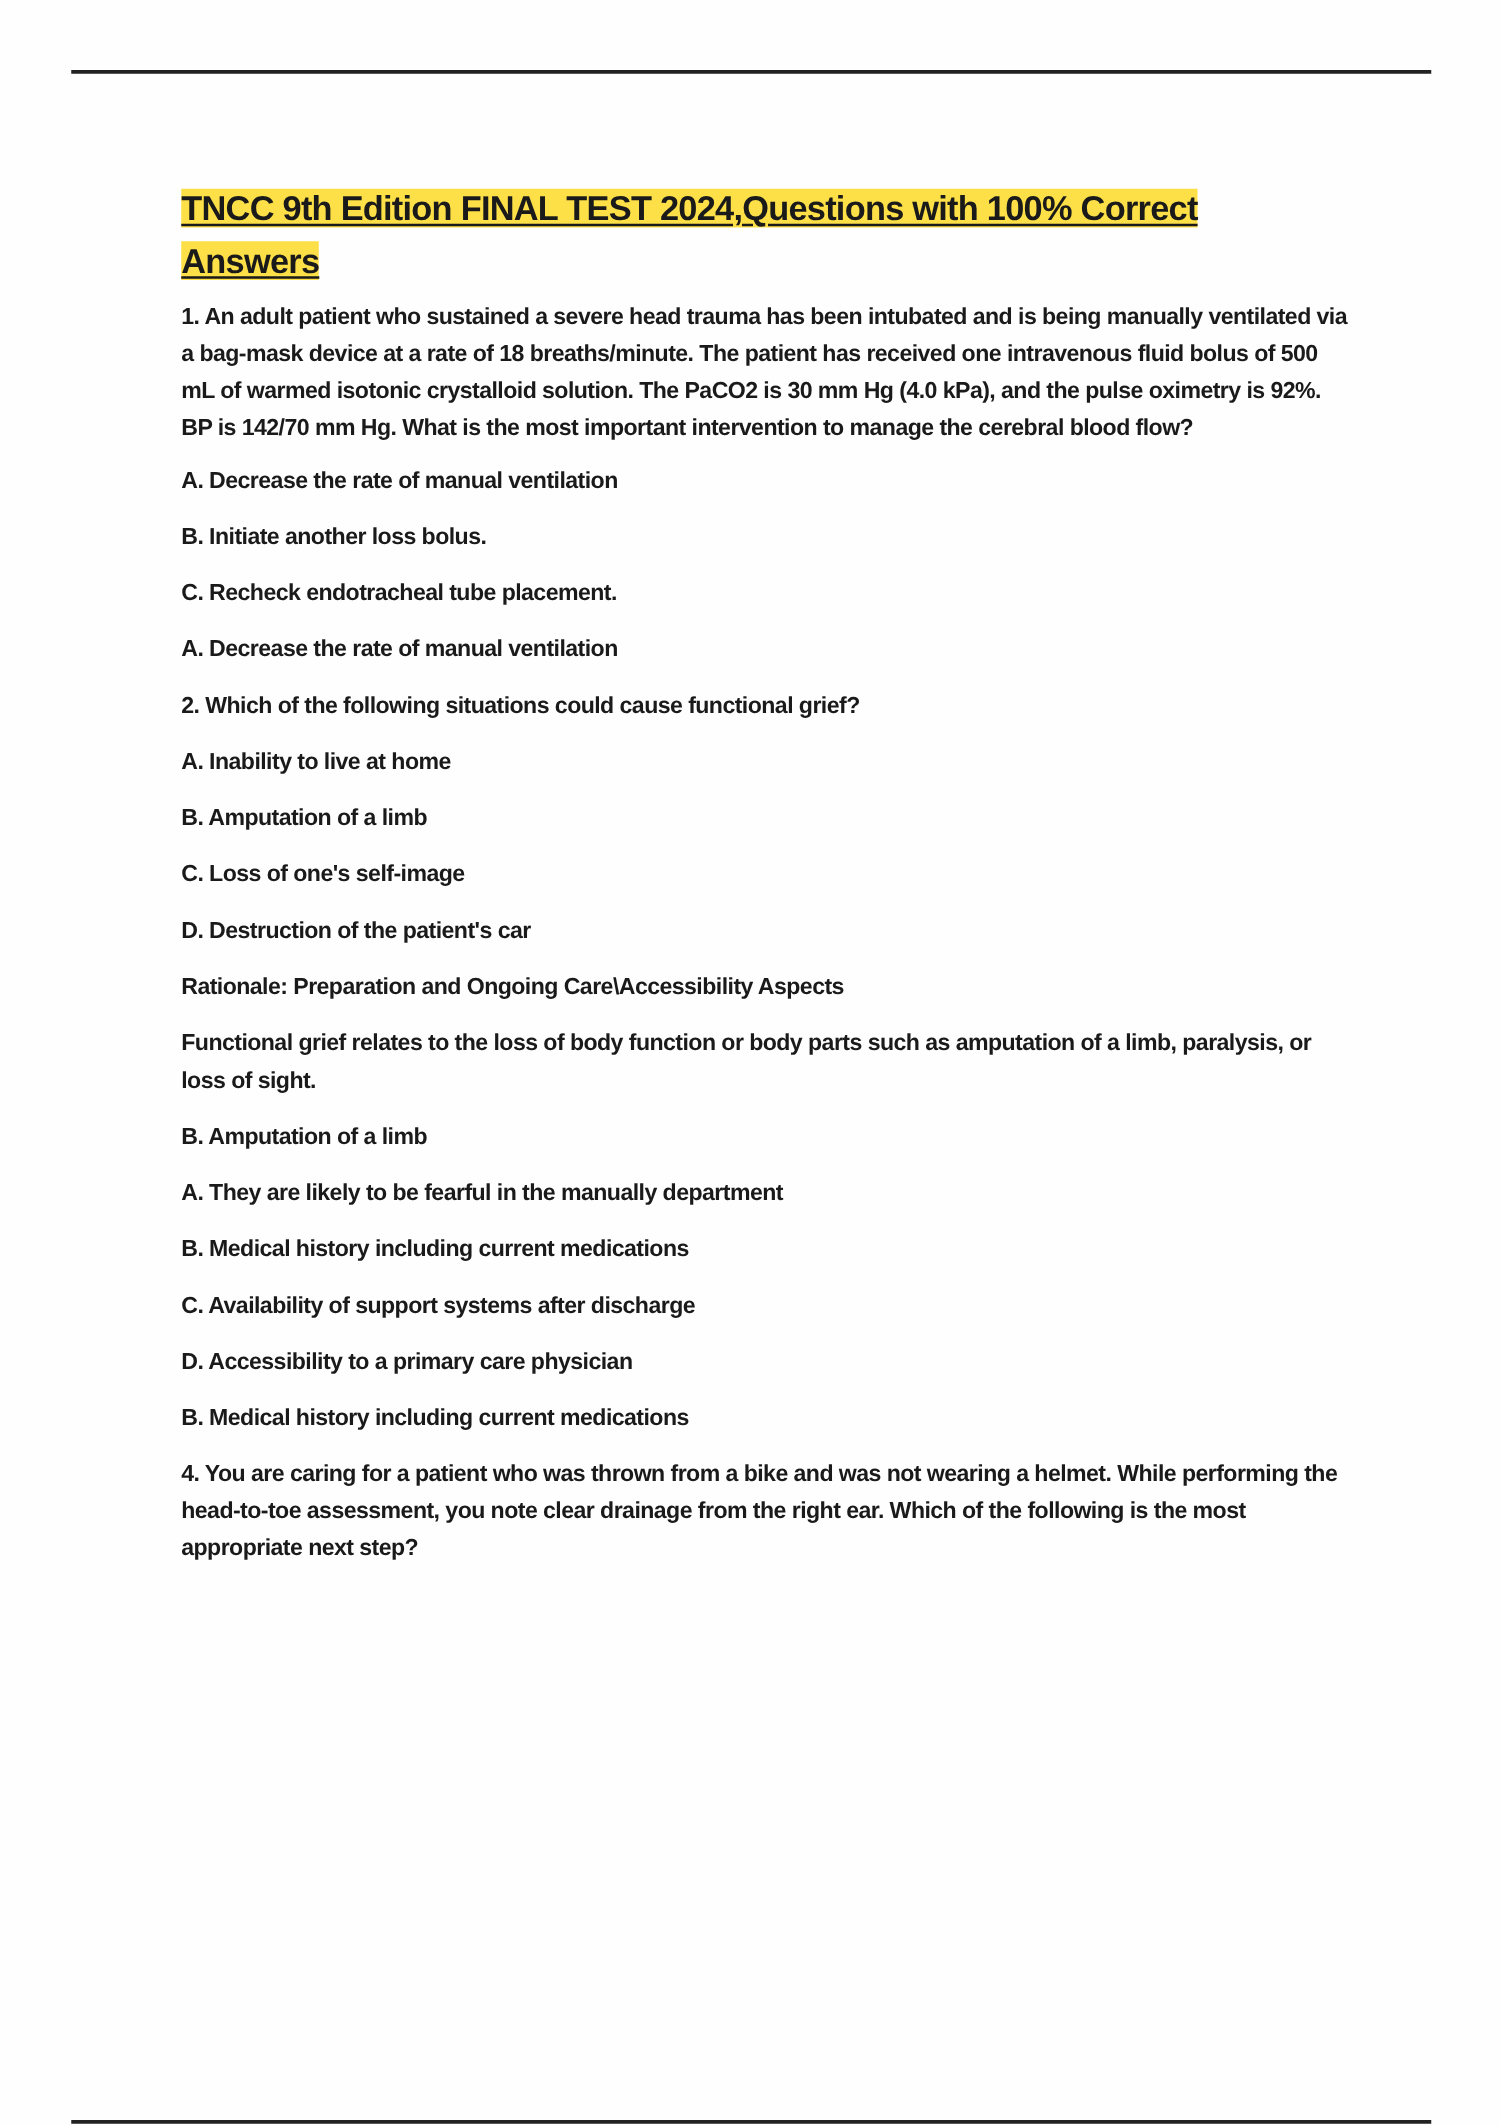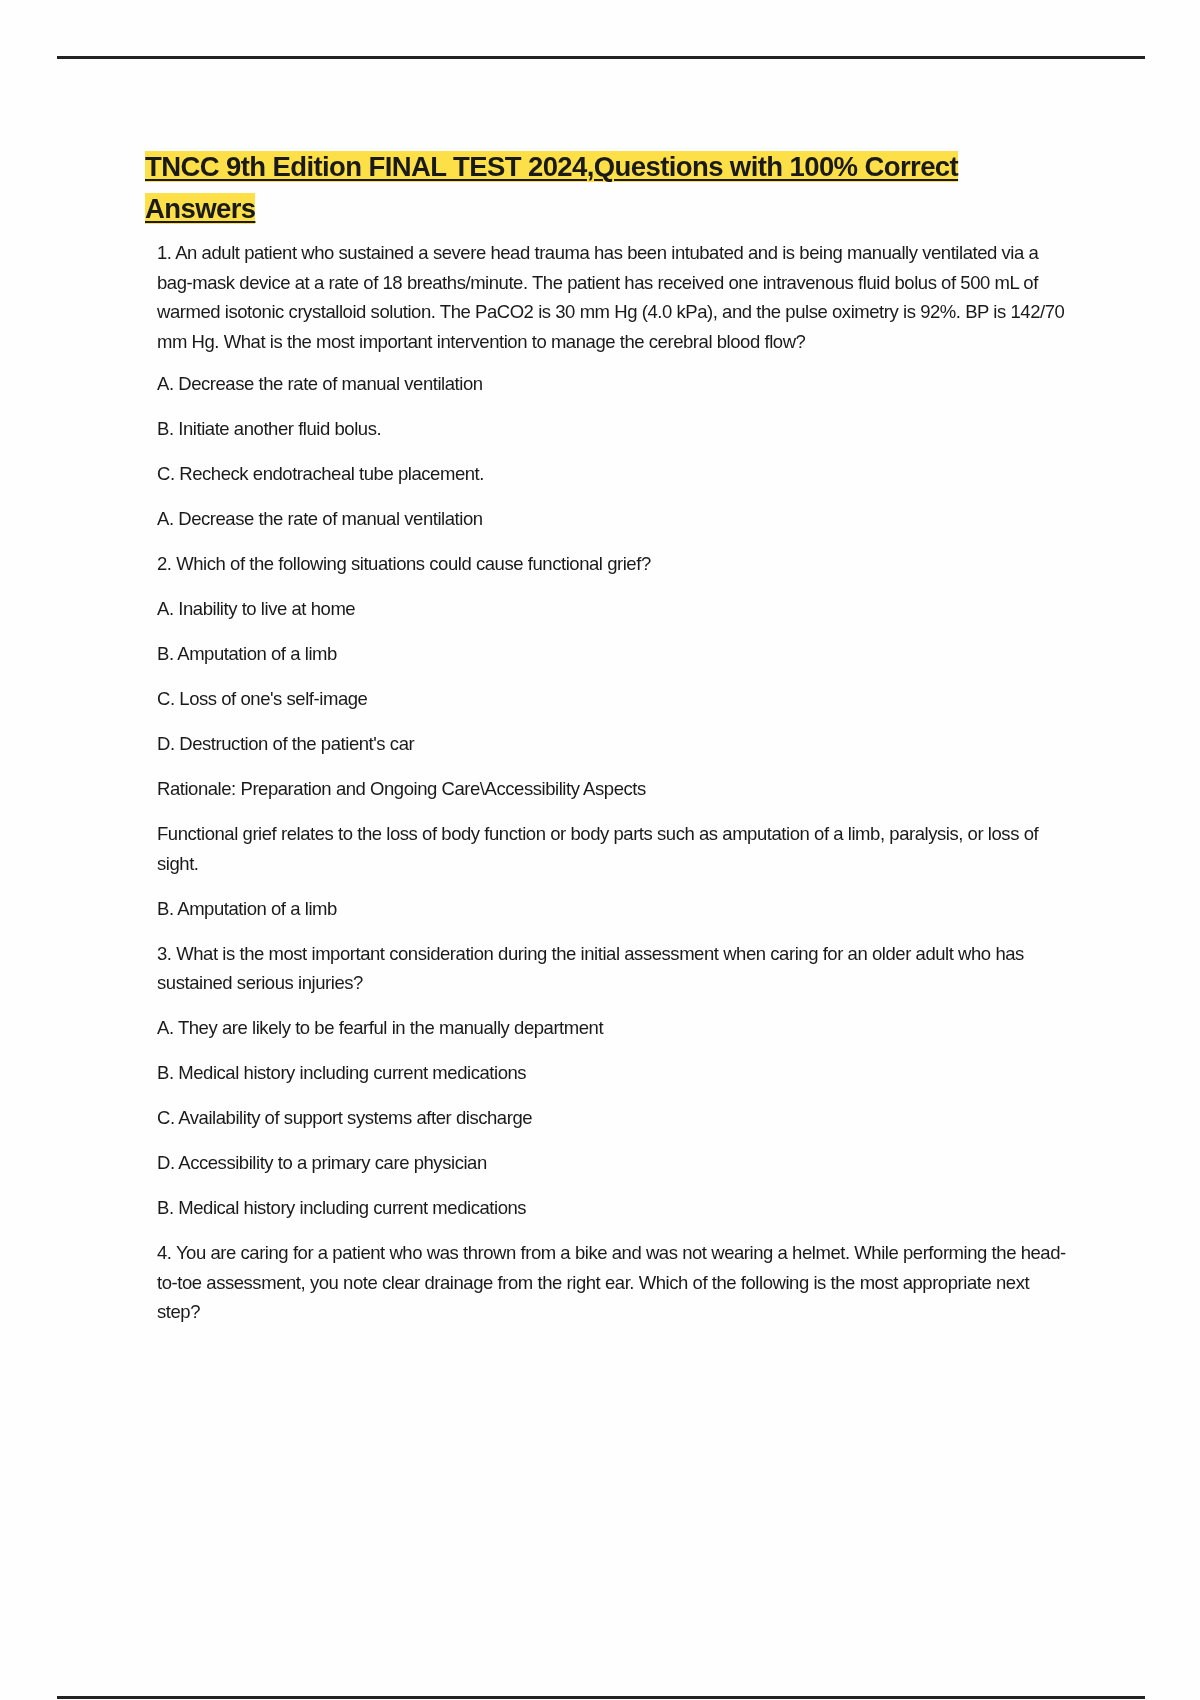--- a/index.html
+++ b/index.html
@@ -6,51 +6,50 @@
   body { width: 1200px; height: 1700px; position: relative; overflow: hidden;
          font-family: "Liberation Sans", sans-serif; color: #1a1a1a; }
   .rule { position: absolute; left: 57px; width: 1088px; height: 3px; background: #222; }
   .rule.top { top: 56px; }
   .rule.bottom { top: 1696px; }
   .content { position: absolute; left: 145px; top: 146px; width: 940px; }
   .title { font-size: 27.5px; font-weight: bold; line-height: 42px; margin: 0 0 8px 0;
            letter-spacing: -0.6px; }
   .title span { background: #fde047; text-decoration: underline; text-decoration-thickness: 2px;
                 text-underline-offset: 3px; }
-  p { margin: 12px; font-size: 18.5px; font-weight: normal; line-height: 29.5px; letter-spacing: -0.45px; }
+  p { margin: 0; font-size: 18.5px; font-weight: bold; line-height: 29.5px; letter-spacing: -0.45px; }
   .q { margin-top: 8px; margin-bottom: 13px; }
   .opt { margin-bottom: 15.5px; }
 </style>
 </head>
 <body>
 
 <div class="rule top"></div>
 
 <div class="content">
   <div class="title">
     <span>TNCC 9th Edition FINAL TEST 2024,Questions with 100% Correct </span><br>
     <span>Answers</span>
   </div>
 
   <p class="q">1. An adult patient who sustained a severe head trauma has been intubated and is being manually ventilated via a bag-mask device at a rate of 18 breaths/minute. The patient has received one intravenous fluid bolus of 500 mL of warmed isotonic crystalloid solution. The PaCO2 is 30 mm Hg (4.0 kPa), and the pulse oximetry is 92%. BP is 142/70 mm Hg. What is the most important intervention to manage the cerebral blood flow?</p>
   <p class="opt">A. Decrease the rate of manual ventilation</p>
-  <p class="opt">B. Initiate another fluid bolus.</p>
+  <p class="opt">B. Initiate another loss bolus.</p>
   <p class="opt">C. Recheck endotracheal tube placement.</p>
   <p class="opt">A. Decrease the rate of manual ventilation</p>
 
   <p class="opt">2. Which of the following situations could cause functional grief?</p>
   <p class="opt">A. Inability to live at home</p>
   <p class="opt">B. Amputation of a limb</p>
   <p class="opt">C. Loss of one's self-image</p>
   <p class="opt">D. Destruction of the patient's car</p>
   <p class="opt">Rationale: Preparation and Ongoing Care\Accessibility Aspects</p>
   <p class="opt">Functional grief relates to the loss of body function or body parts such as amputation of a limb, paralysis, or loss of sight.</p>
   <p class="opt">B. Amputation of a limb</p>
 
-  <p class="opt">3. What is the most important consideration during the initial assessment when caring for an older adult who has sustained serious injuries?</p>
   <p class="opt">A. They are likely to be fearful in the manually department</p>
   <p class="opt">B. Medical history including current medications</p>
   <p class="opt">C. Availability of support systems after discharge</p>
   <p class="opt">D. Accessibility to a primary care physician</p>
   <p class="opt">B. Medical history including current medications</p>
 
   <p class="opt">4. You are caring for a patient who was thrown from a bike and was not wearing a helmet. While performing the head-to-toe assessment, you note clear drainage from the right ear. Which of the following is the most appropriate next step?</p>
 </div>
 
 <div class="rule bottom"></div>

